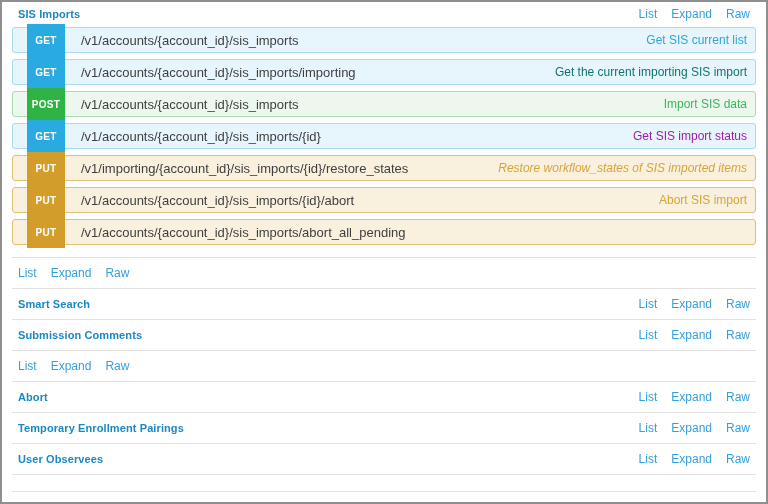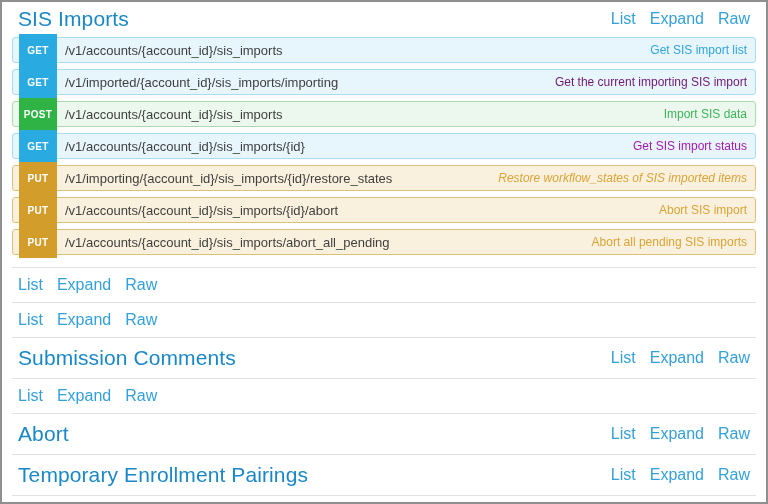--- a/index.html
+++ b/index.html
@@ -23,33 +23,33 @@
     display: flex;
     align-items: center;
     justify-content: space-between;
     padding: 8px 6px 8px 6px;
   }
   .section-header.expanded {
     padding: 2px 6px 6px 6px;
   }
   .section-title {
     color: #1a87c7;
-    font-size: 21px;
-    font-weight: normal;
+    font-size: 11px;
+    font-weight: bold;
     text-decoration: none;
     cursor: pointer;
     letter-spacing: 0.1px;
   }
   .section-links {
     display: flex;
     gap: 14px;
   }
   .section-links a {
     color: #34a0da;
-    font-size: 16px;
+    font-size: 12px;
     text-decoration: none;
     cursor: pointer;
   }
   .endpoints {
     padding-bottom: 6px;
   }
   .endpoint-row {
     display: flex;
     align-items: center;
     height: 26px;
@@ -64,23 +64,24 @@
     height: 32px;
     border-radius: 0;
     color: #ffffff;
     font-size: 10px;
     font-weight: bold;
     display: flex;
     align-items: center;
     justify-content: center;
     letter-spacing: 0.3px;
     flex: 0 0 auto;
+    margin-left: 8px;
   }
   .endpoint-path {
-    margin-left: 8px;
+    margin-left: 16px;
     font-size: 13px;
     color: #3f3f3f;
     text-decoration: none;
     white-space: nowrap;
     cursor: pointer;
   }
   .endpoint-desc {
     margin-left: auto;
     font-size: 12px;
     text-decoration: none;
@@ -99,26 +100,26 @@
           <div class="section-links">
             <a>List</a>
             <a>Expand</a>
             <a>Raw</a>
           </div>
         </div>
         <div class="endpoints">
           <div class="endpoint-row" style="background: rgb(231, 245, 252); border-color: rgb(169, 218, 242);">
             <span class="method-badge" style="background: rgb(41, 171, 226);">GET</span>
             <a class="endpoint-path">/v1/accounts/{account_id}/sis_imports</a>
-            <a class="endpoint-desc" style="color: rgb(47, 165, 224);">Get SIS import list</a>
+            <a class="endpoint-desc" style="color: rgb(47, 165, 224);">Get SIS current list</a>
           </div>
           <div class="endpoint-row" style="background: rgb(231, 245, 252); border-color: rgb(169, 218, 242);">
             <span class="method-badge" style="background: rgb(41, 171, 226);">GET</span>
-            <a class="endpoint-path">/v1/imported/{account_id}/sis_imports/importing</a>
-            <a class="endpoint-desc" style="color: #701a75;">Get the current importing SIS import</a>
+            <a class="endpoint-path">/v1/accounts/{account_id}/sis_imports/importing</a>
+            <a class="endpoint-desc" style="color: #0f766e;">Get the current importing SIS import</a>
           </div>
           <div class="endpoint-row" style="background: rgb(236, 248, 238); border-color: rgb(169, 219, 174);">
             <span class="method-badge" style="background: rgb(47, 179, 68);">POST</span>
             <a class="endpoint-path">/v1/accounts/{account_id}/sis_imports</a>
             <a class="endpoint-desc" style="color: rgb(61, 181, 90);">Import SIS data</a>
           </div>
           <div class="endpoint-row" style="background: rgb(231, 245, 252); border-color: rgb(169, 218, 242);">
             <span class="method-badge" style="background: rgb(41, 171, 226);">GET</span>
             <a class="endpoint-path">/v1/accounts/{account_id}/sis_imports/{id}</a>
             <a class="endpoint-desc" style="color: #a21caf;">Get SIS import status</a>
@@ -129,35 +130,35 @@
             <a class="endpoint-desc" style="color: rgb(217, 164, 55); font-style: italic;">Restore workflow_states of SIS imported items</a>
           </div>
           <div class="endpoint-row" style="background: rgb(249, 241, 221); border-color: rgb(221, 193, 120);">
             <span class="method-badge" style="background: rgb(211, 157, 43);">PUT</span>
             <a class="endpoint-path">/v1/accounts/{account_id}/sis_imports/{id}/abort</a>
             <a class="endpoint-desc" style="color: rgb(217, 164, 55);">Abort SIS import</a>
           </div>
           <div class="endpoint-row" style="background: rgb(249, 241, 221); border-color: rgb(221, 193, 120);">
             <span class="method-badge" style="background: rgb(211, 157, 43);">PUT</span>
             <a class="endpoint-path">/v1/accounts/{account_id}/sis_imports/abort_all_pending</a>
-            <a class="endpoint-desc" style="color: rgb(217, 164, 55);">Abort all pending SIS imports</a>
-          </div>
-        </div>
-      </div>
-      <div class="section">
-        <div class="section-header">
-          <div class="section-links">
-            <a>List</a>
-            <a>Expand</a>
-            <a>Raw</a>
-          </div>
-        </div>
-      </div>
-      <div class="section">
-        <div class="section-header">
+          </div>
+        </div>
+      </div>
+      <div class="section">
+        <div class="section-header">
+          <div class="section-links">
+            <a>List</a>
+            <a>Expand</a>
+            <a>Raw</a>
+          </div>
+        </div>
+      </div>
+      <div class="section">
+        <div class="section-header">
+          <a class="section-title">Smart Search</a>
           <div class="section-links">
             <a>List</a>
             <a>Expand</a>
             <a>Raw</a>
           </div>
         </div>
       </div>
       <div class="section">
         <div class="section-header">
           <a class="section-title">Submission Comments</a>

